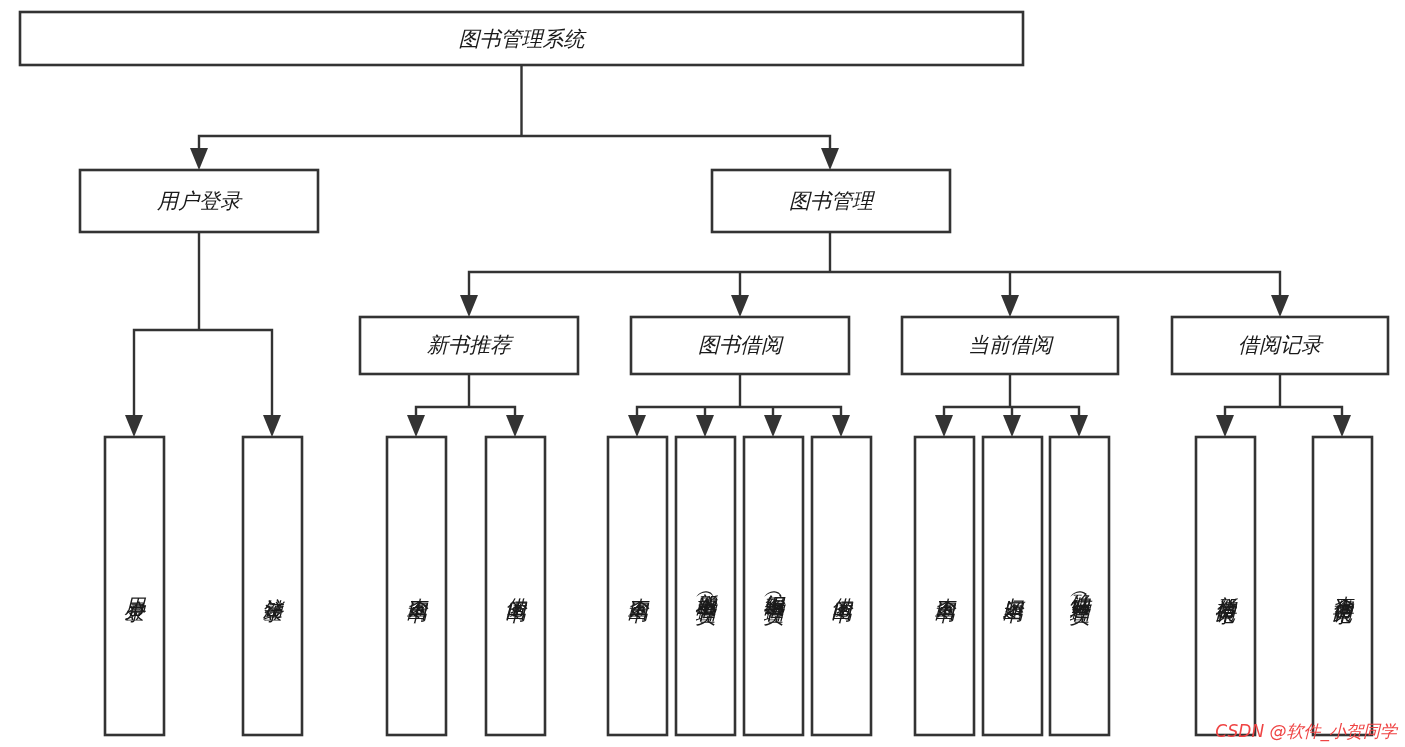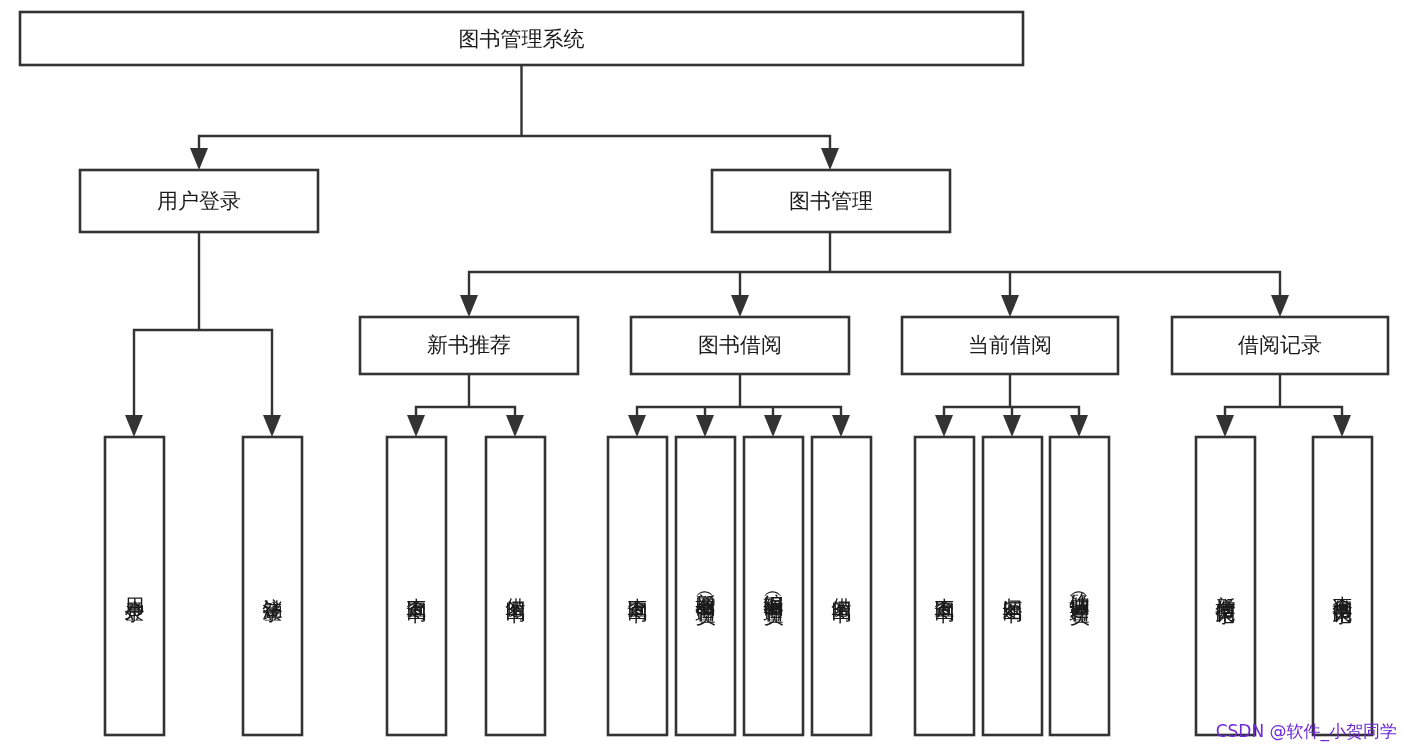--- a/index.html
+++ b/index.html
@@ -10,20 +10,21 @@
   body {
     width: 1405px;
     height: 747px;
     font-family: "DejaVu Sans", "Liberation Sans", sans-serif;
     overflow: hidden;
   }
   #chart-root {
     position: relative;
     width: 1405px;
     height: 747px;
+    font-style: italic;
   }
   svg.diagram {
     position: absolute;
     left: 0;
     top: 0;
     width: 1405px;
     height: 747px;
   }
   .node-box {
     fill: #ffffff;
@@ -62,21 +63,21 @@
     text-align: center;
     white-space: nowrap;
     pointer-events: none;
   }
   .watermark {
     position: absolute;
     right: 8px;
     bottom: 4px;
     font-family: "DejaVu Sans", "Liberation Sans", sans-serif;
     font-size: 17px;
-    color: #6d28d9;
+    color: #ef4444;
     white-space: nowrap;
   }
 </style>
 </head>
 <body>
 
 <div id="chart-root">
 
   <svg class="diagram" viewBox="0 0 1405 747">
 

